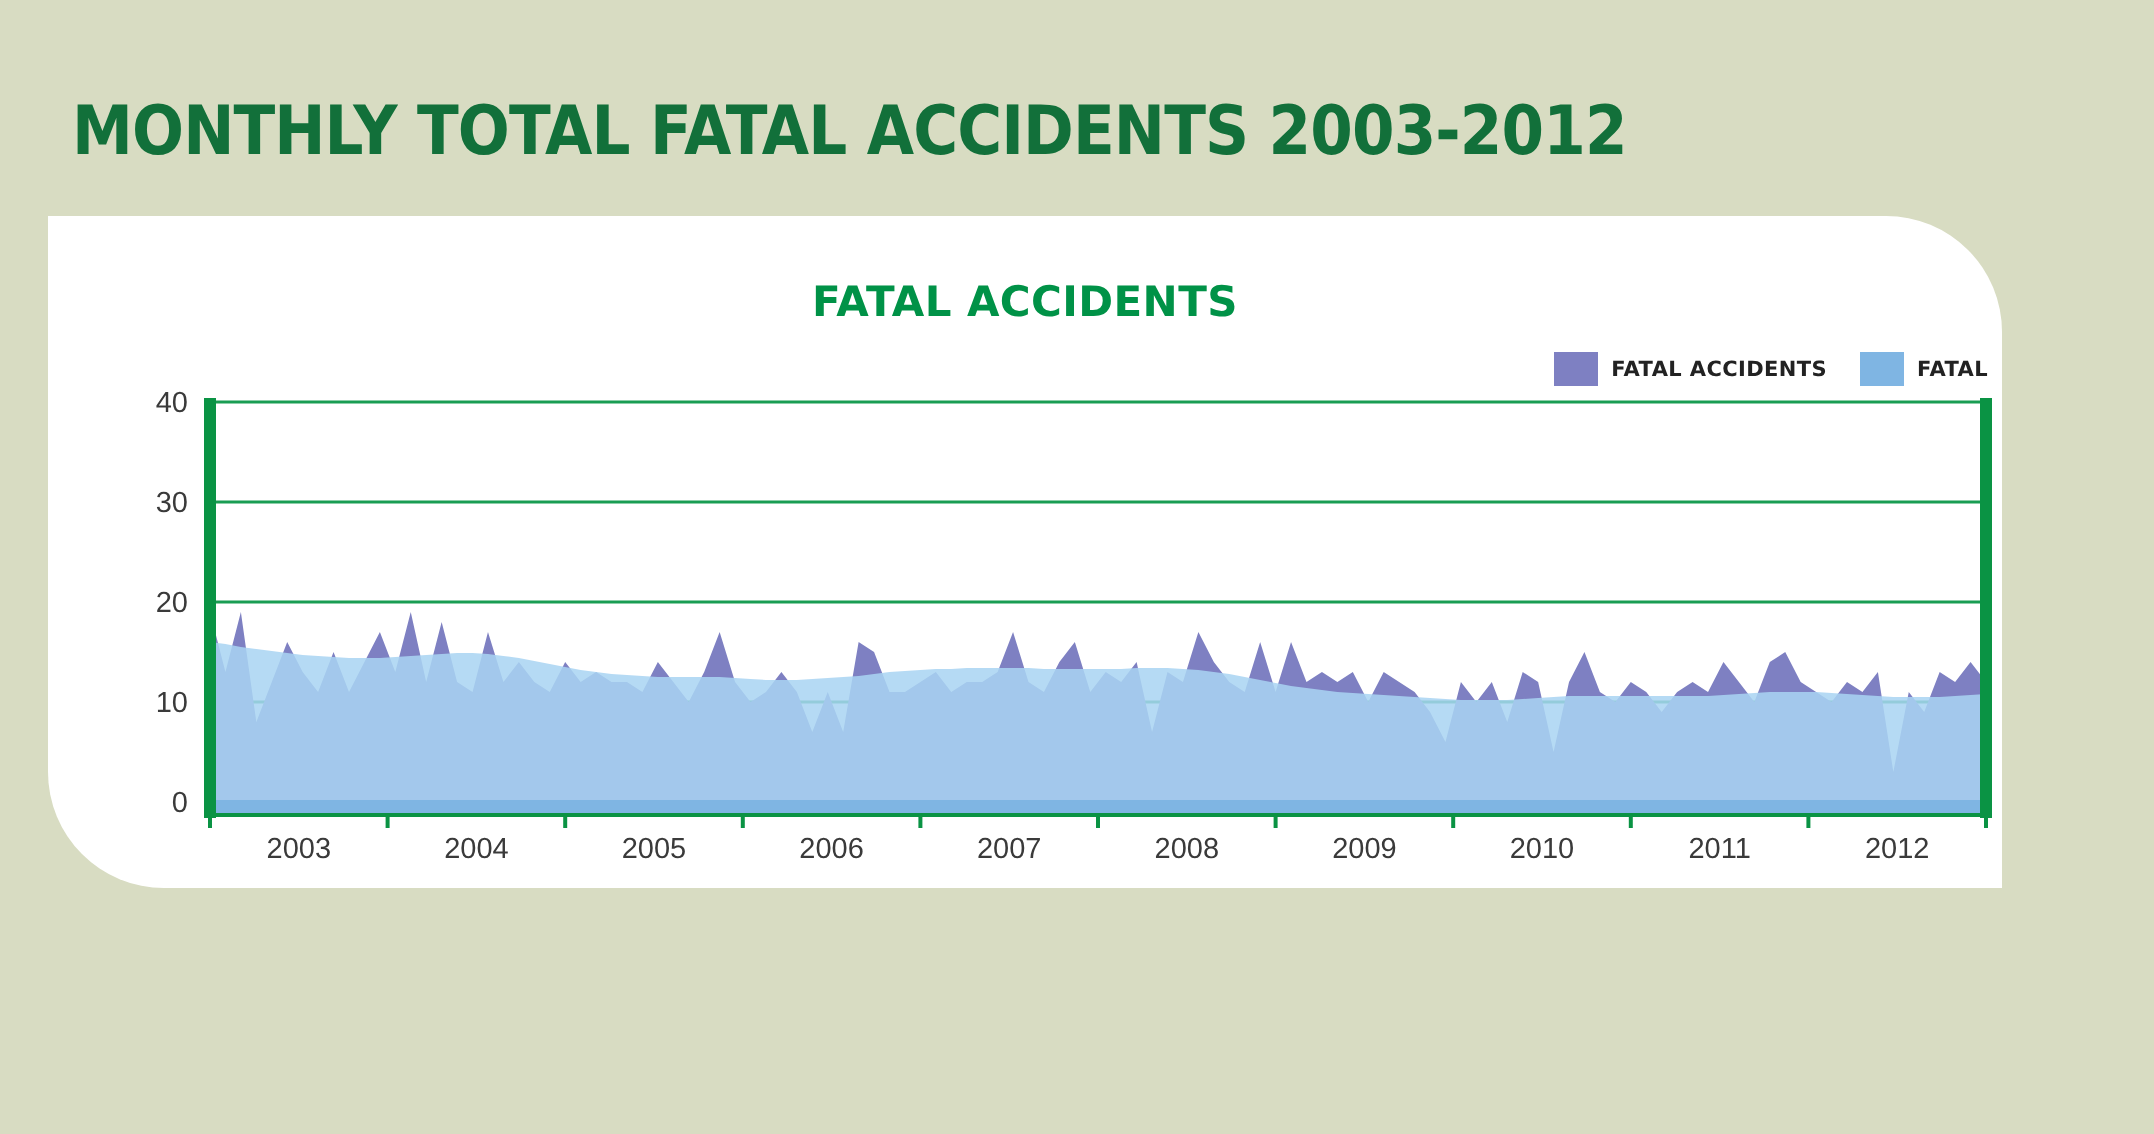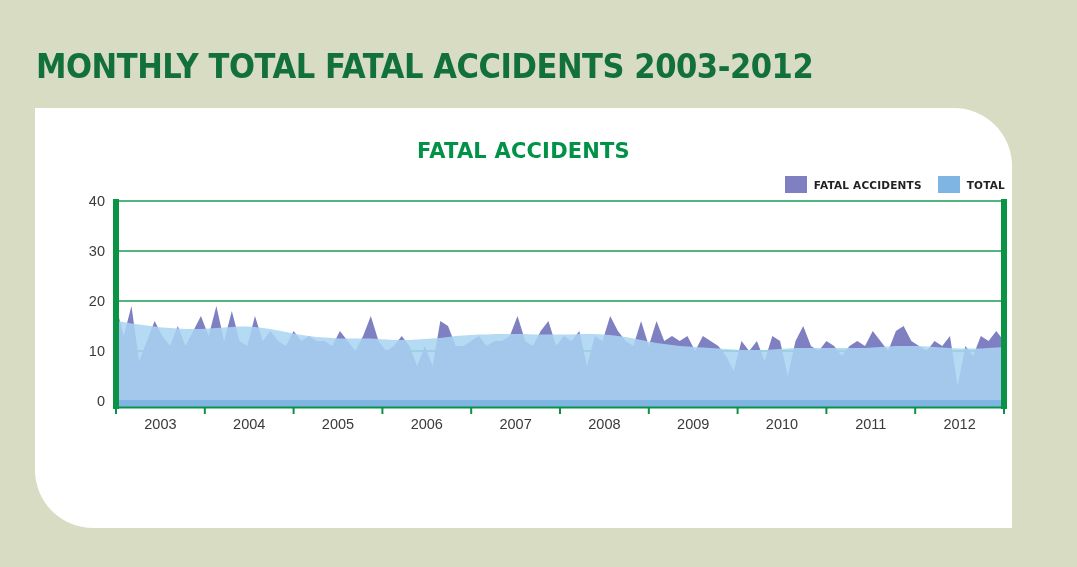--- a/index.html
+++ b/index.html
@@ -26,24 +26,24 @@
     letter-spacing: -0.5px;
     color: #12703a;
     transform: scaleX(0.90);
     transform-origin: left center;
     white-space: nowrap;
   }
 
   
   #chart-card {
     position: absolute;
-    left: 35px;
+    left: 24px;
     top: 108px;
     width: 977px;
-    height: 420px;
+    height: 336px;
     background: #ffffff;
     border-radius: 0 58px 0 58px;
   }
 
   
   #chart-title {
     position: absolute;
     left: 0;
     top: 31px;
     width: 100%;
@@ -118,21 +118,21 @@
 
   <div id="chart-title">FATAL ACCIDENTS</div>
 
   <div id="legend">
     <div class="legend-entry">
       <span class="legend-swatch" style="background: rgb(126, 128, 194);"></span>
       <span class="legend-label">FATAL ACCIDENTS</span>
     </div>
     <div class="legend-entry">
       <span class="legend-swatch" style="background: rgb(127, 181, 227);"></span>
-      <span class="legend-label">TOTAL</span>
+      <span class="legend-label">FATAL</span>
     </div>
   </div>
 
   <div id="plot-block">
     <svg id="plot-svg" width="932" height="240" viewBox="0 0 932 240">
       <defs>
         <clipPath id="plotclip">
           <rect x="0" y="0" width="932" height="240"></rect>
         </clipPath>
       </defs>

